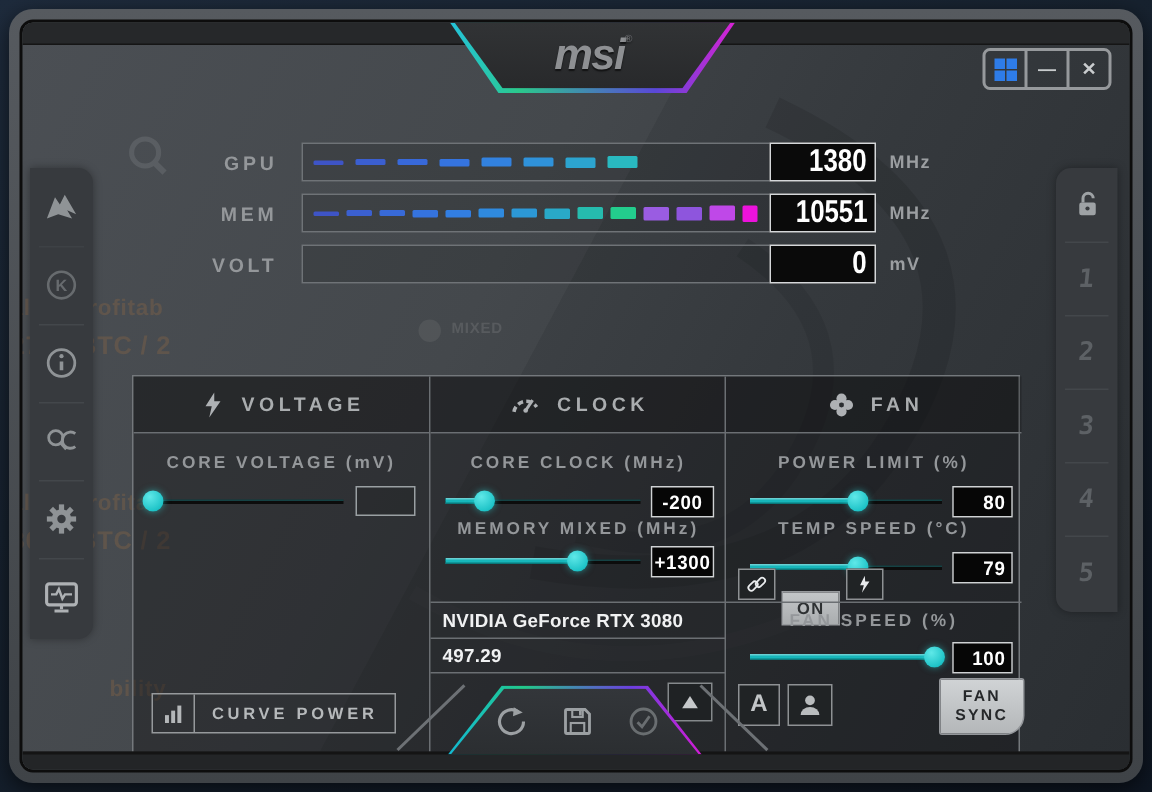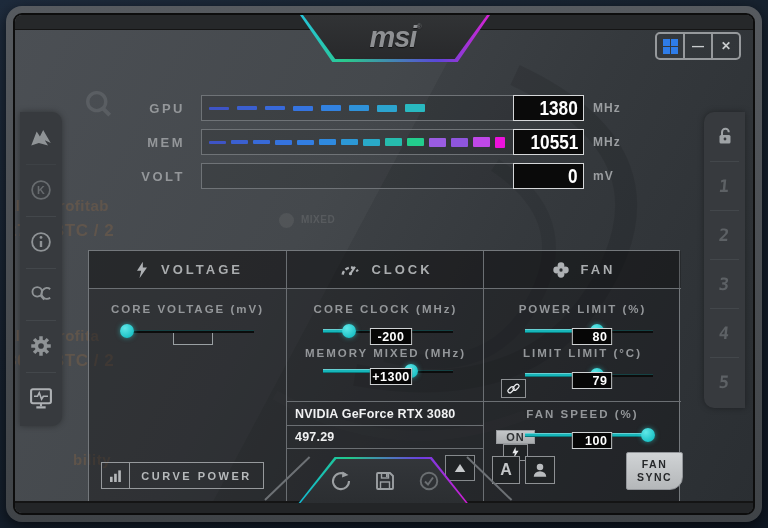--- a/index.html
+++ b/index.html
@@ -49,21 +49,21 @@
   .dim{opacity:.55;}
   
   .panel{position:absolute;left:73px;top:235px;width:592px;height:253px;border:1px solid #74787c;background:rgba(18,20,22,.42);box-sizing:border-box;z-index:3;}
   .col{position:absolute;top:0;bottom:0;}
   .col1{left:0;width:197px;}
   .col2{left:197px;width:197px;border-left:1px solid #6b6f73;}
   .col3{left:394px;width:197px;border-left:1px solid #6b6f73;}
   .phead{position:absolute;left:0;right:0;top:0;height:37px;border-bottom:1px solid #6b6f73;display:flex;align-items:center;justify-content:center;gap:9px;background:rgba(10,11,12,.25);}
   .phead .ht{color:#aaadaf;font-size:13px;font-weight:600;letter-spacing:3px;}
   .flabel{position:absolute;left:0;right:0;text-align:center;color:#94979a;font-size:11.5px;font-weight:600;letter-spacing:2px;}
-  .frow{position:absolute;height:22px;display:flex;align-items:center;flex-direction:column;}
+  .frow{position:absolute;height:22px;display:flex;align-items:center;}
   .slider{position:relative;height:16px;}
   .track{position:absolute;left:0;right:0;top:7px;height:3px;background:#0c0c0c;}
   .track::before{content:"";position:absolute;left:0;right:0;top:0;height:1px;background:rgba(46,210,214,.28);}
   .fill{position:absolute;left:0;top:6px;height:4px;background:#17b6ba;box-shadow:inset 0 1px 0 rgba(255,255,255,.35), inset 0 -1px 0 rgba(0,70,70,.55);}
   .knob{position:absolute;top:1px;width:14px;height:14px;border-radius:50%;background:radial-gradient(circle at 35% 30%,#5fe8e8,#1fc4c8 70%,#0f9ea2);box-shadow:0 0 5px rgba(46,216,216,.55);}
   .valbox{height:21px;min-width:32px;background:#060606;border:1px solid #cfd2d4;color:#fff;font-weight:800;font-size:13px;display:flex;align-items:center;justify-content:center;padding:0 4px;box-sizing:border-box;transform:scaleX(.96);letter-spacing:.5px;}
   .valbox.ra{justify-content:flex-end;}
   .voltbox{width:38px;height:18px;border:1px solid #9aa0a3;background:rgba(0,0,0,.1);}
   .sep{position:absolute;left:0;right:0;border-top:1px solid #6b6f73;}
   .gpuname,.gpuver{position:absolute;left:0;right:0;height:23px;display:flex;align-items:center;padding-left:8px;color:#f0f1f2;font-weight:700;font-size:12.5px;border-bottom:1px solid #6b6f73;letter-spacing:.2px;}
@@ -342,21 +342,21 @@
             </div>
             <div class="flabel" style="top:52px;">POWER LIMIT (%)</div>
             <div class="frow" style="left:16px;top:72px;width:178px;">
               <div class="slider" style="width:128px;">
                 <div class="track"></div>
                   <div class="fill" style="width: 56%;"></div>
                   <div class="knob" style="left: calc(56% - 7px);"></div>
               </div>
               <div class="valbox ra" style="margin-left:6px;width:42px;">80</div>
             </div>
-            <div class="flabel" style="top:96px;">LIMIT LIMIT (°C)</div>
+            <div class="flabel" style="top:96px;">TEMP SPEED (°C)</div>
             <div class="frow" style="left:16px;top:116px;width:178px;">
               <div class="slider" style="width:128px;">
                 <div class="track"></div>
                   <div class="fill" style="width: 56%;"></div>
                   <div class="knob" style="left: calc(56% - 7px);"></div>
               </div>
               <div class="valbox ra" style="margin-left:6px;width:42px;">79</div>
             </div>
             <div class="frow" style="left:8px;top:128px;height:21px;">
               <div class="sqbtn" style="width:25px;height:21px;">

